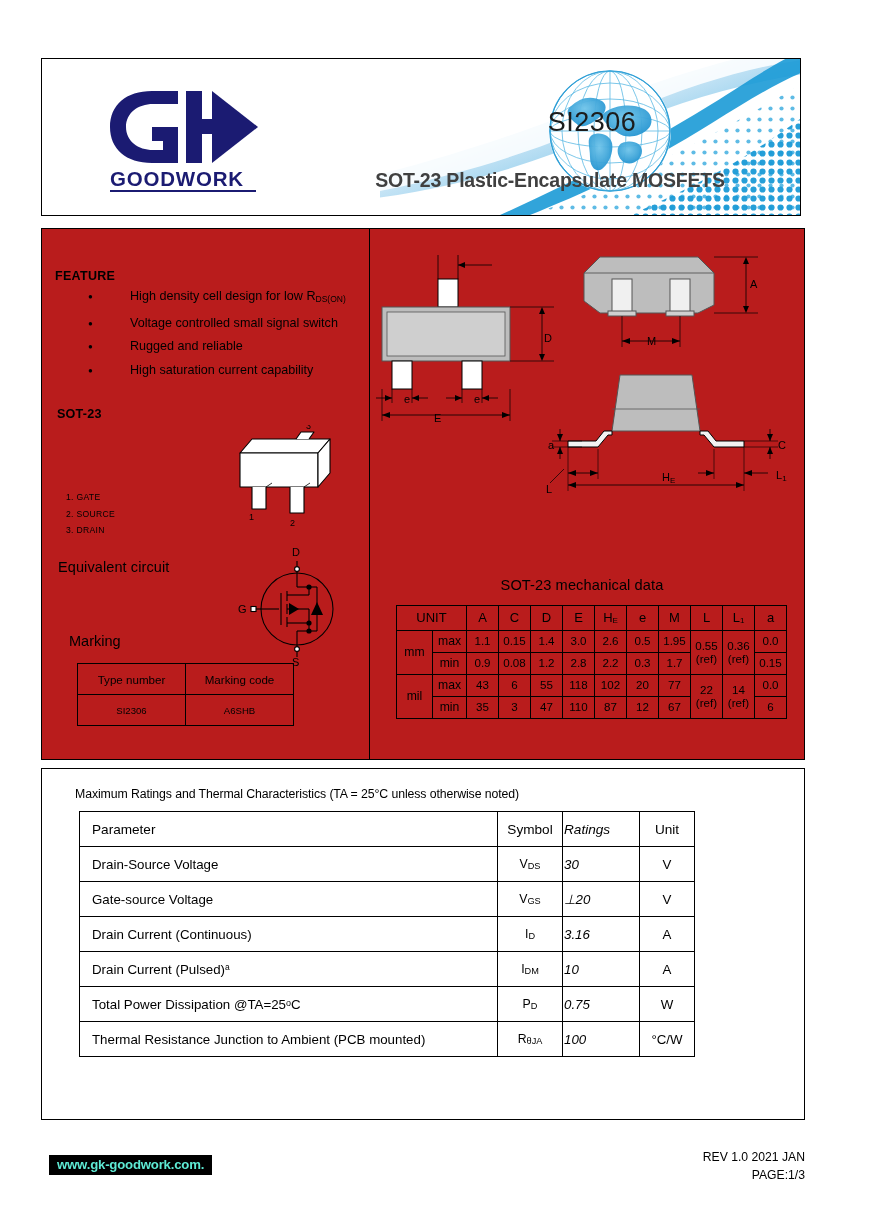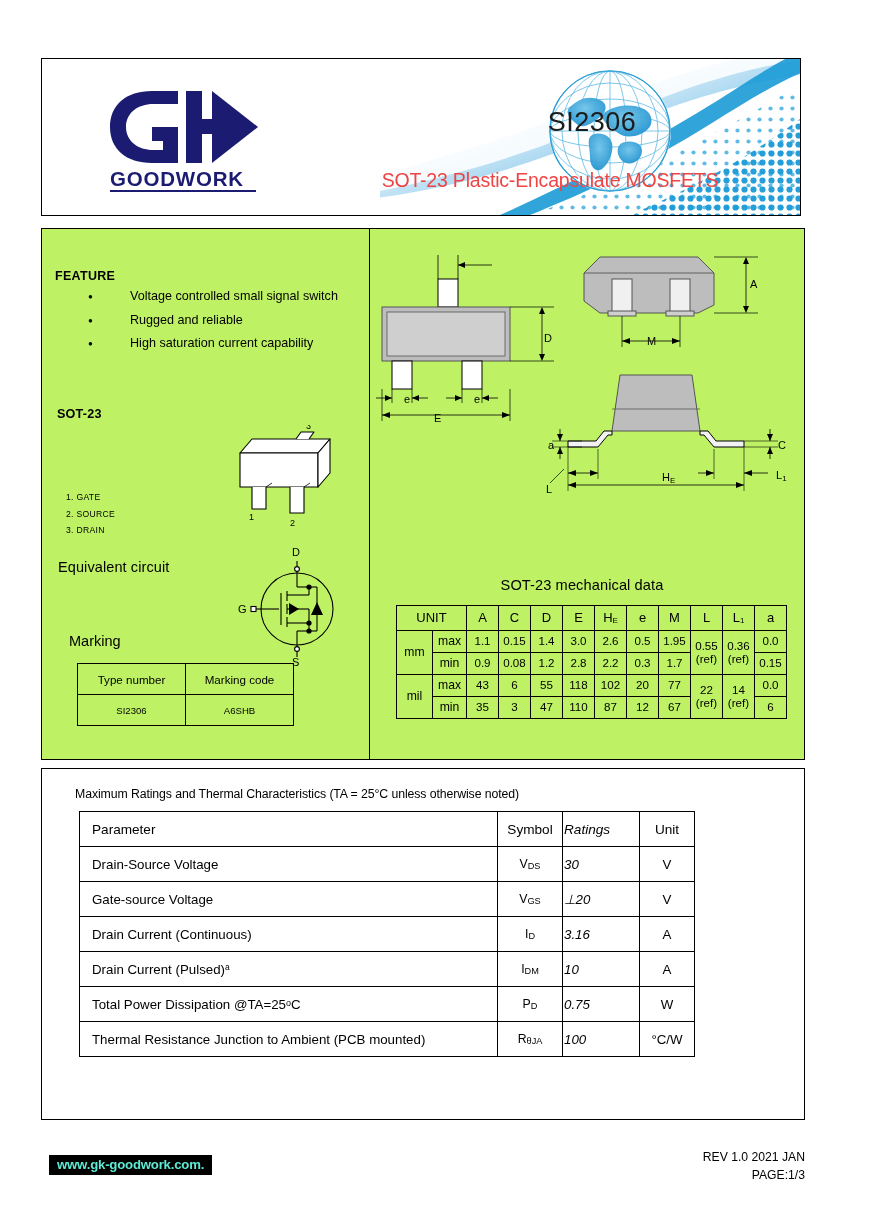--- a/index.html
+++ b/index.html
@@ -9,24 +9,24 @@
   
   .header-box{position:absolute;left:41px;top:58px;width:760px;height:158px;border:1.6px solid #000;box-sizing:border-box;background:#fff;overflow:hidden;}
   .logo-wrap{position:absolute;left:26px;top:30px;width:180px;height:110px;margin-left:40px;}
   .logo-gk{position:relative;width:170px;height:76px;}
   .logo-gk svg{display:block;}
   .logo-word{position:absolute;left:2px;top:78px;font-family:"Liberation Sans",sans-serif;font-weight:bold;font-size:20.5px;letter-spacing:0.8px;color:#1b1b72;}
   .logo-underline{position:absolute;left:2px;top:101px;width:146px;height:2.2px;background:#1b1b72;}
 
   .hdr-graphic{position:absolute;right:0;top:0;width:420px;height:156px;overflow:hidden;}
   .part-no{position:absolute;left:420px;top:48px;width:260px;text-align:center;font-size:27px;color:#1c1c1c;font-family:"Liberation Sans",sans-serif;letter-spacing:0.5px;}
-  .hdr-sub{position:absolute;left:258px;top:110px;width:500px;text-align:center;font-size:19.5px;font-weight:normal;color:#ef4444;font-family:"Liberation Sans",sans-serif;letter-spacing:-0.2px;}
+  .hdr-sub{position:absolute;left:258px;top:110px;width:500px;text-align:center;font-size:19.5px;font-weight:bold;color:#404040;font-family:"Liberation Sans",sans-serif;letter-spacing:-0.2px;}
 
   
-  .body-box{position:absolute;left:41px;top:228px;width:764px;height:532px;border:1.2px solid #000;box-sizing:border-box;background:#bef264;}
+  .body-box{position:absolute;left:41px;top:228px;width:764px;height:532px;border:1.2px solid #000;box-sizing:border-box;background:#b91c1c;}
   .vdiv{position:absolute;left:327px;top:0;width:1.1px;height:100%;background:#000;}
 
   .feature-title{position:absolute;left:13px;top:40px;font-size:12.5px;font-weight:bold;letter-spacing:0.3px;}
   ul.features{position:absolute;left:46px;top:56px;margin:0;padding:0;list-style:none;}
   ul.features li{position:relative;font-size:12.6px;line-height:23.5px;padding-left:42px;white-space:nowrap;}
   ul.features li:before{content:"\25CF";position:absolute;left:0;top:0;font-size:8px;line-height:23.5px;}
   .sub{font-size:8.5px;vertical-align:-2px;}
 
   .sot-label{position:absolute;left:15px;top:178px;font-size:12.6px;font-weight:bold;letter-spacing:0.2px;}
   .pinlist{position:absolute;left:24px;top:260px;font-size:8.6px;line-height:16.6px;letter-spacing:0.3px;}
@@ -154,20 +154,21 @@
 
     <div class="part-no">SI2306</div>
     <div class="hdr-sub">SOT-23 Plastic-Encapsulate MOSFETS</div>
   </div>
 
   <div class="body-box">
     <div class="vdiv"></div>
 
     <div class="feature-title">FEATURE</div>
     <ul class="features">
+      <li><span>High density cell design for low R</span><span class="sub">DS(ON)</span></li>
       <li><span>Voltage controlled small signal switch</span></li>
       <li><span>Rugged and reliable</span></li>
       <li><span>High saturation current capability</span></li>
     </ul>
 
     <div class="sot-label">SOT-23</div>
 
     <div class="pkg3d">
       <svg width="130" height="110" viewBox="0 0 130 110">
         <g fill="none" stroke="#000" stroke-width="1.1" stroke-linejoin="round">

